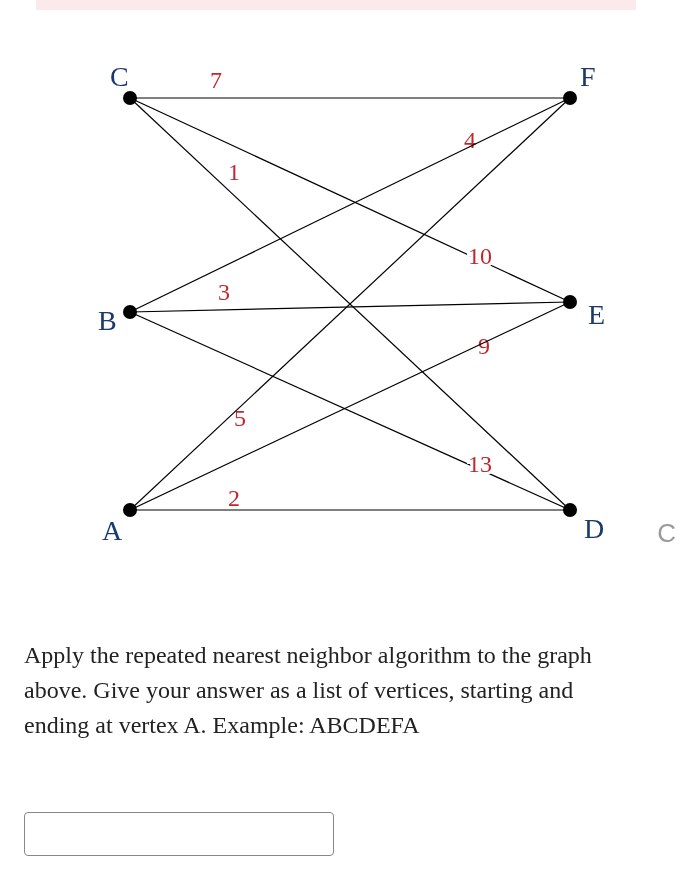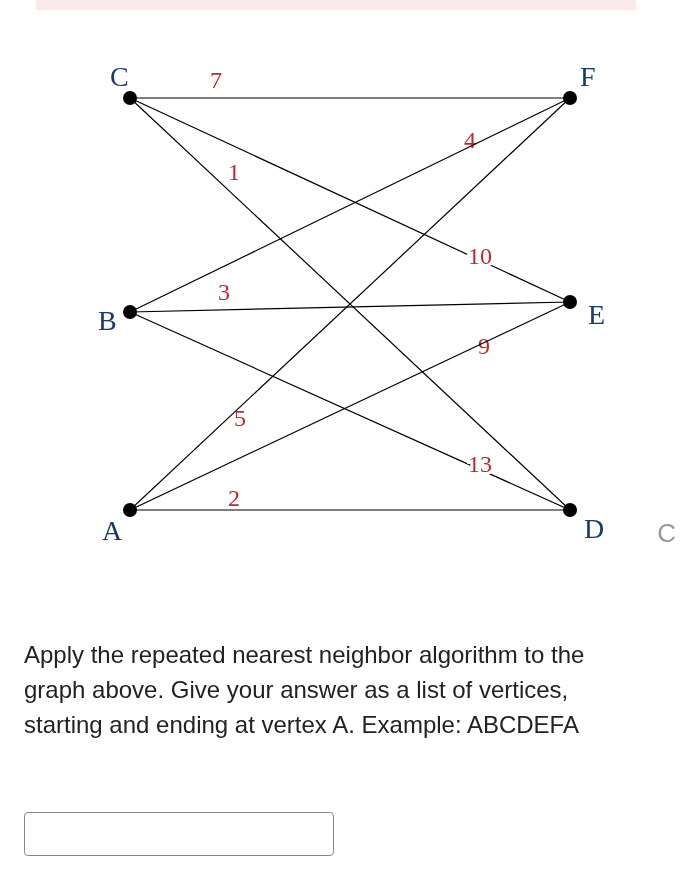--- a/index.html
+++ b/index.html
@@ -41,21 +41,21 @@
   .vertex-pt { fill: #000; }
 
   .question-text {
     position: absolute;
     top: 638px;
     left: 24px;
     width: 600px;
     font-size: 24px;
     line-height: 1.45;
     color: #222;
-    font-family: Liberation Sans, sans-serif;
+    font-family: Liberation Serif, serif;
   }
   .answer-input {
     position: absolute;
     top: 812px;
     left: 24px;
     width: 310px;
     height: 44px;
     border: 1px solid #888;
     border-radius: 4px;
     font-size: 20px;

